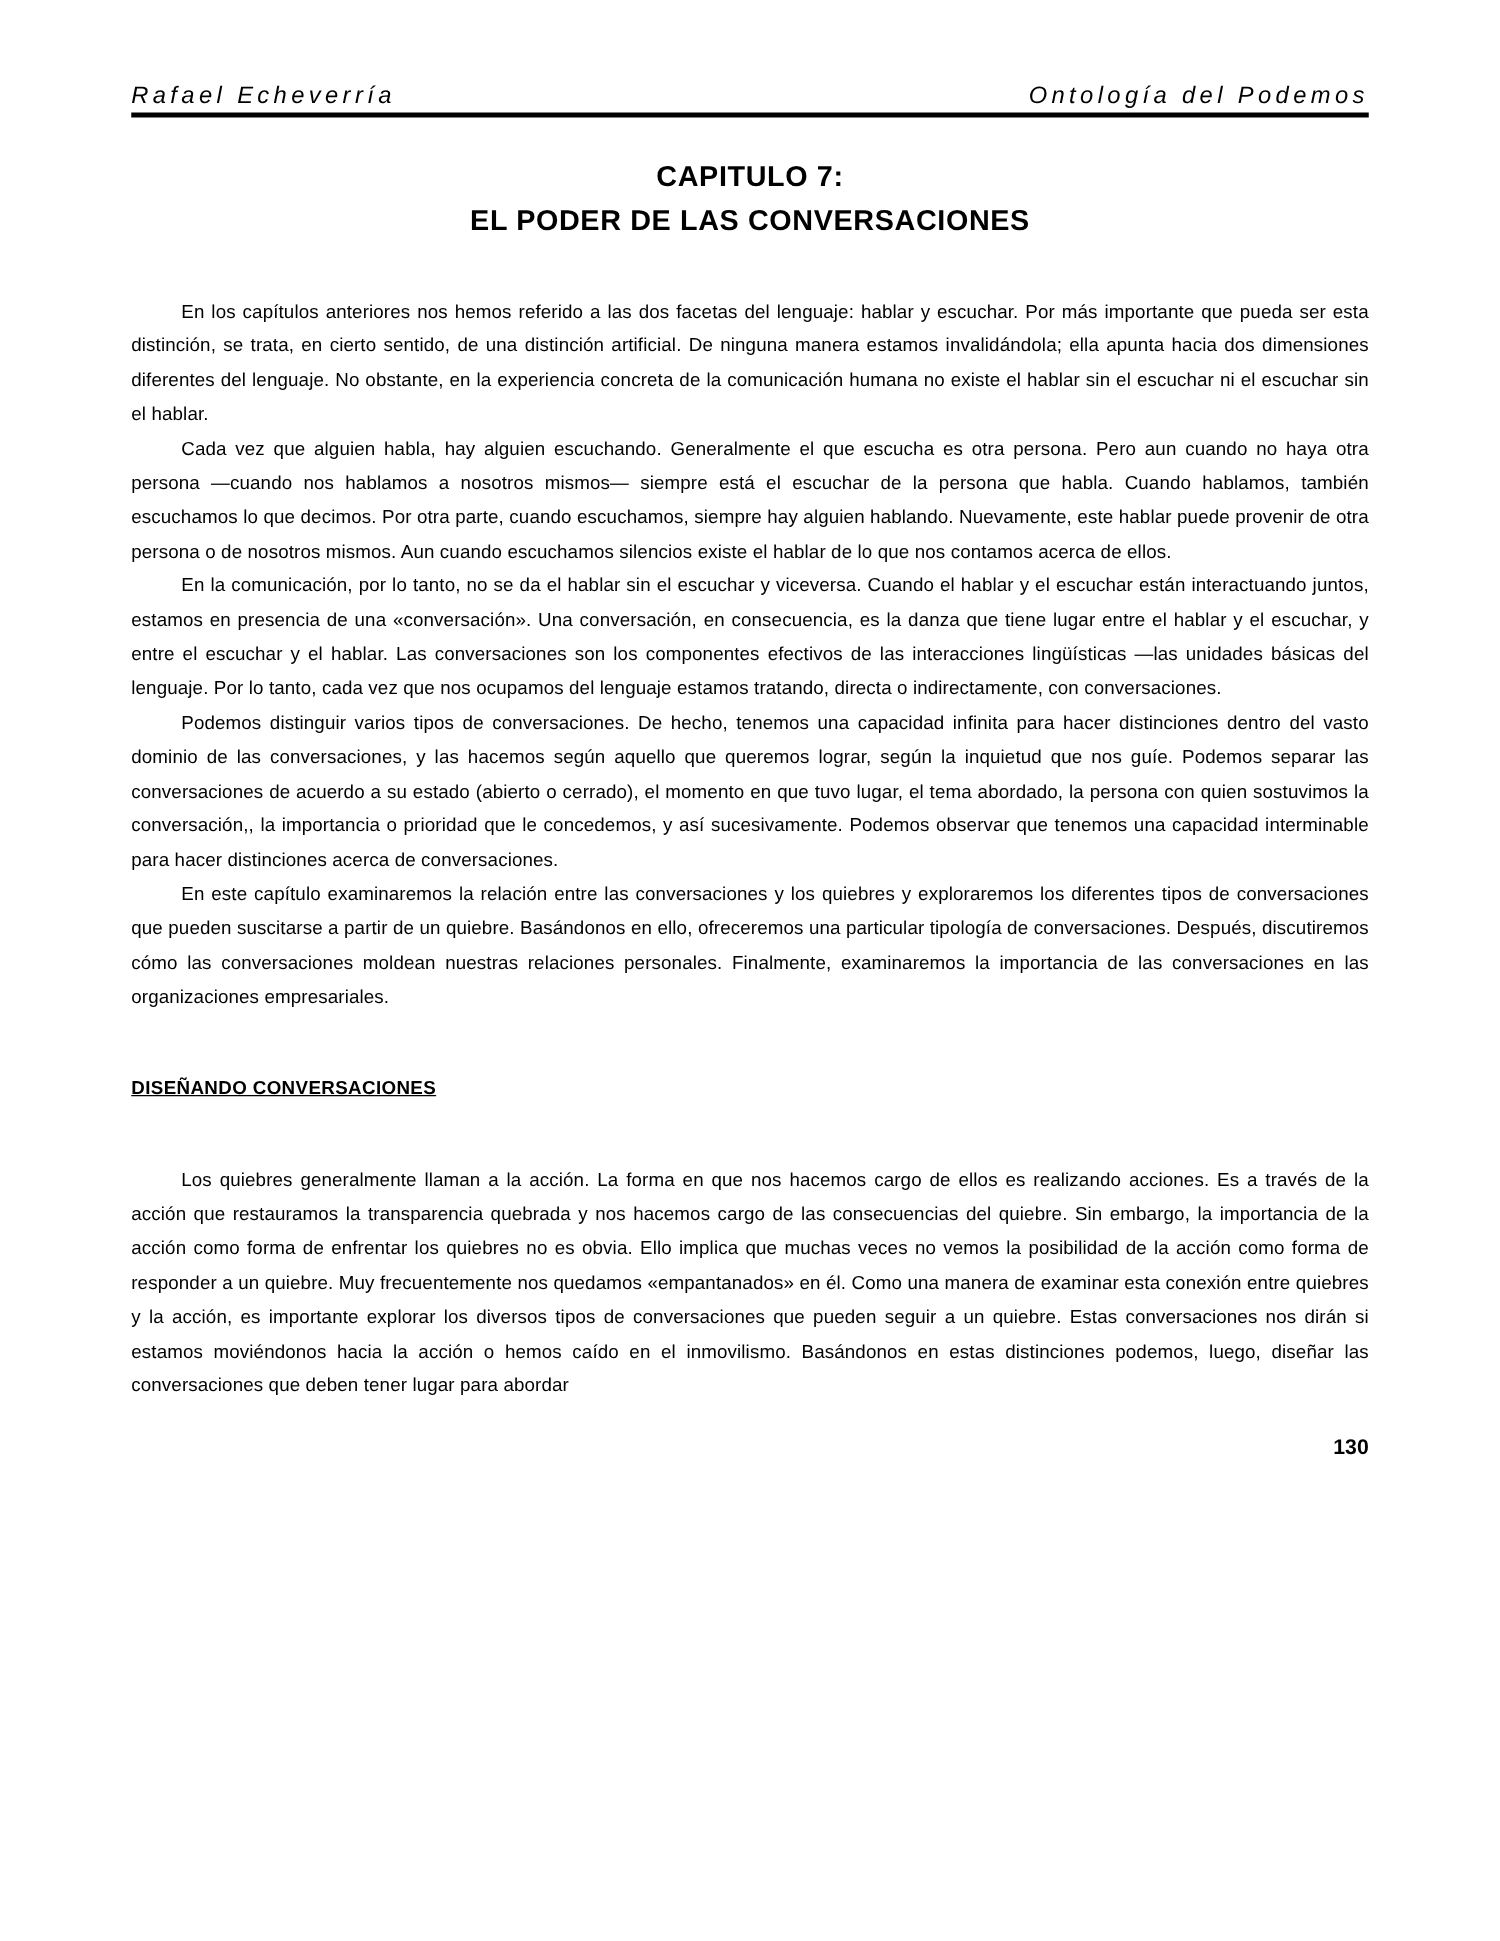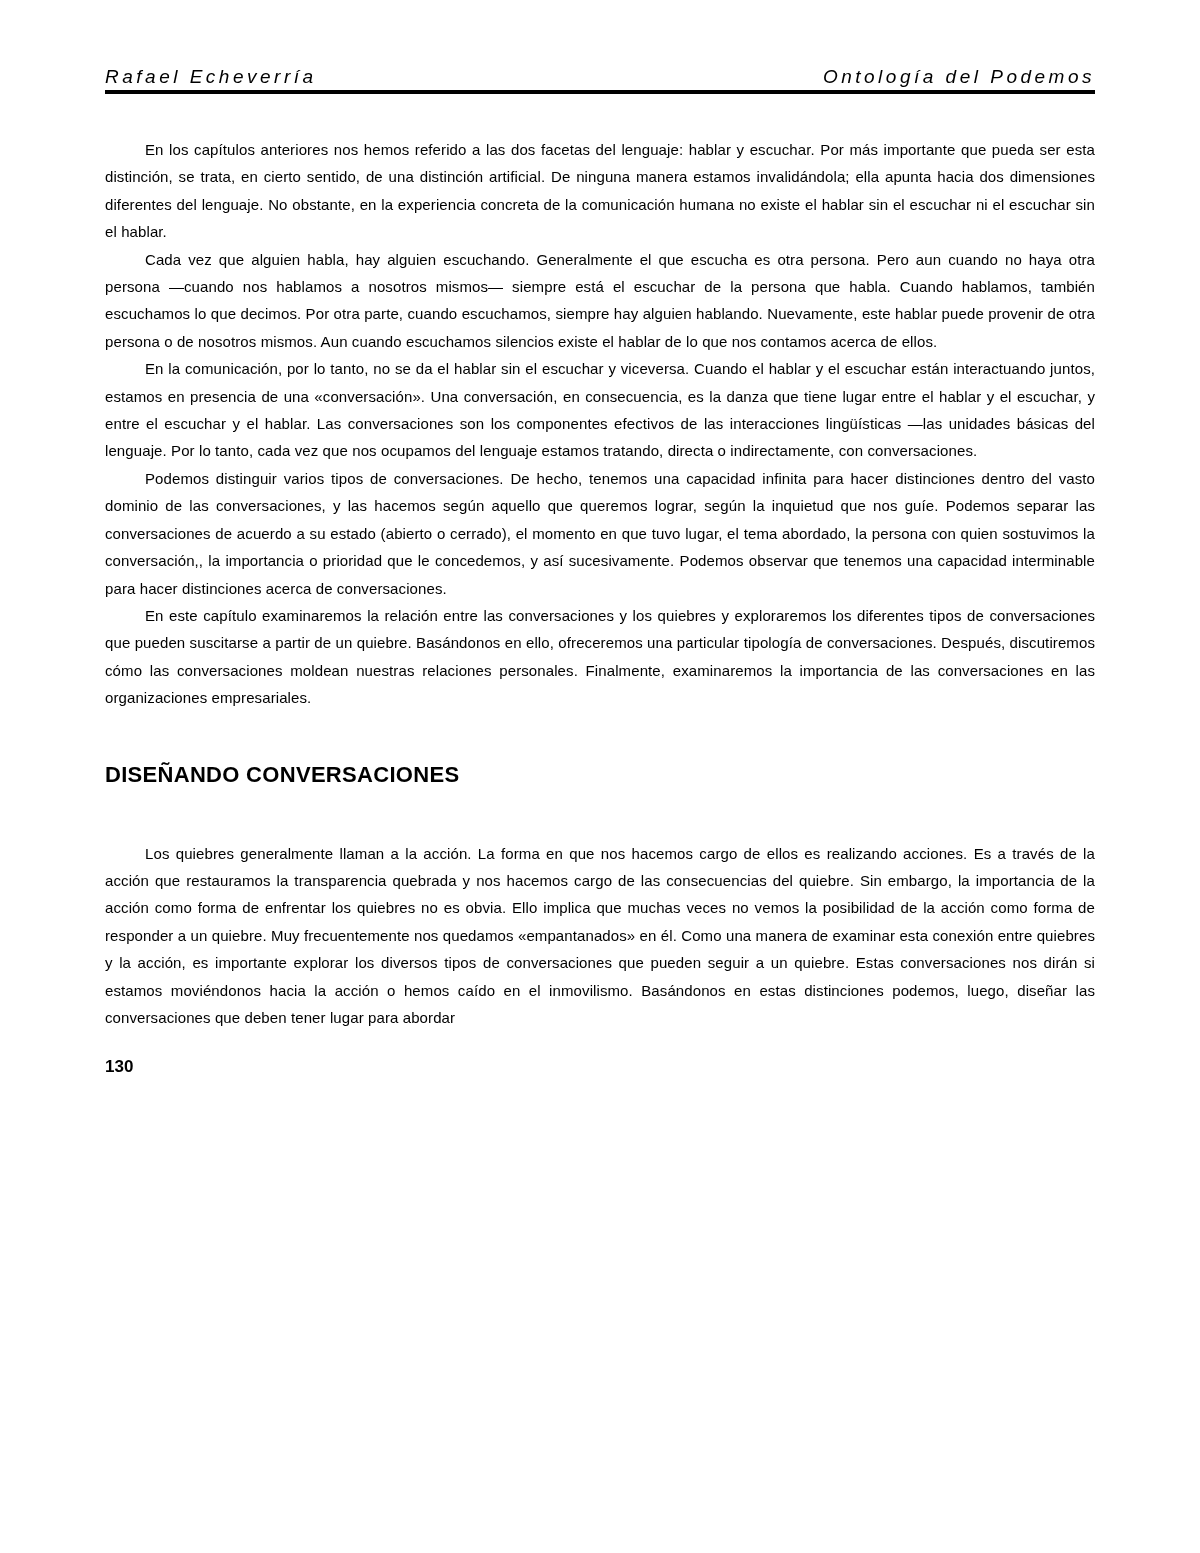--- a/index.html
+++ b/index.html
@@ -45,44 +45,49 @@
   p.par {
     margin: 0;
     font-size: 15px;
     line-height: 27.4px;
     text-align: justify;
     text-indent: 40px;
     letter-spacing: 0.1px;
   }
   .section-heading {
     font-weight: bold;
-    font-size: 22px;
+    font-size: 15px;
     letter-spacing: 0.3px;
     margin: 50px 0 0 0;
+    text-decoration: underline;
   }
   .section-body {
     margin-top: 52px;
   }
   .page-number {
-    text-align: left;
+    text-align: right;
     font-weight: bold;
     font-size: 17px;
     margin-top: 26px;
   }
 </style>
 </head>
 <body>
 
 <div class="page">
 
   <div class="running-header">
     <span>Rafael Echeverría</span>
     <span>Ontología del Podemos</span>
   </div>
 
+  <div class="chapter-title">
+    <div>CAPITULO 7:</div>
+    <div>EL PODER DE LAS CONVERSACIONES</div>
+  </div>
 
   <div class="body-text">
     <p class="par">En los capítulos anteriores nos hemos referido a las dos facetas del lenguaje: hablar y escuchar. Por más importante que pueda ser esta distinción, se trata, en cierto sentido, de una distinción artificial. De ninguna manera estamos invalidándola; ella apunta hacia dos dimensiones diferentes del lenguaje. No obstante, en la experiencia concreta de la comunicación humana no existe el hablar sin el escuchar ni el escuchar sin el hablar.</p>
     <p class="par">Cada vez que alguien habla, hay alguien escuchando. Generalmente el que escucha es otra persona. Pero aun cuando no haya otra persona —cuando nos hablamos a nosotros mismos— siempre está el escuchar de la persona que habla. Cuando hablamos, también escuchamos lo que decimos. Por otra parte, cuando escuchamos, siempre hay alguien hablando. Nuevamente, este hablar puede provenir de otra persona o de nosotros mismos. Aun cuando escuchamos silencios existe el hablar de lo que nos contamos acerca de ellos.</p>
     <p class="par">En la comunicación, por lo tanto, no se da el hablar sin el escuchar y viceversa. Cuando el hablar y el escuchar están interactuando juntos, estamos en presencia de una «conversación». Una conversación, en consecuencia, es la danza que tiene lugar entre el hablar y el escuchar, y entre el escuchar y el hablar. Las conversaciones son los componentes efectivos de las interacciones lingüísticas —las unidades básicas del lenguaje. Por lo tanto, cada vez que nos ocupamos del lenguaje estamos tratando, directa o indirectamente, con conversaciones.</p>
     <p class="par">Podemos distinguir varios tipos de conversaciones. De hecho, tenemos una capacidad infinita para hacer distinciones dentro del vasto dominio de las conversaciones, y las hacemos según aquello que queremos lograr, según la inquietud que nos guíe. Podemos separar las conversaciones de acuerdo a su estado (abierto o cerrado), el momento en que tuvo lugar, el tema abordado, la persona con quien sostuvimos la conversación,, la importancia o prioridad que le concedemos, y así sucesivamente. Podemos observar que tenemos una capacidad interminable para hacer distinciones acerca de conversaciones.</p>
     <p class="par">En este capítulo examinaremos la relación entre las conversaciones y los quiebres y exploraremos los diferentes tipos de conversaciones que pueden suscitarse a partir de un quiebre. Basándonos en ello, ofreceremos una particular tipología de conversaciones. Después, discutiremos cómo las conversaciones moldean nuestras relaciones personales. Finalmente, examinaremos la importancia de las conversaciones en las organizaciones empresariales.</p>
   </div>
 
   <h2 class="section-heading">DISEÑANDO CONVERSACIONES</h2>

